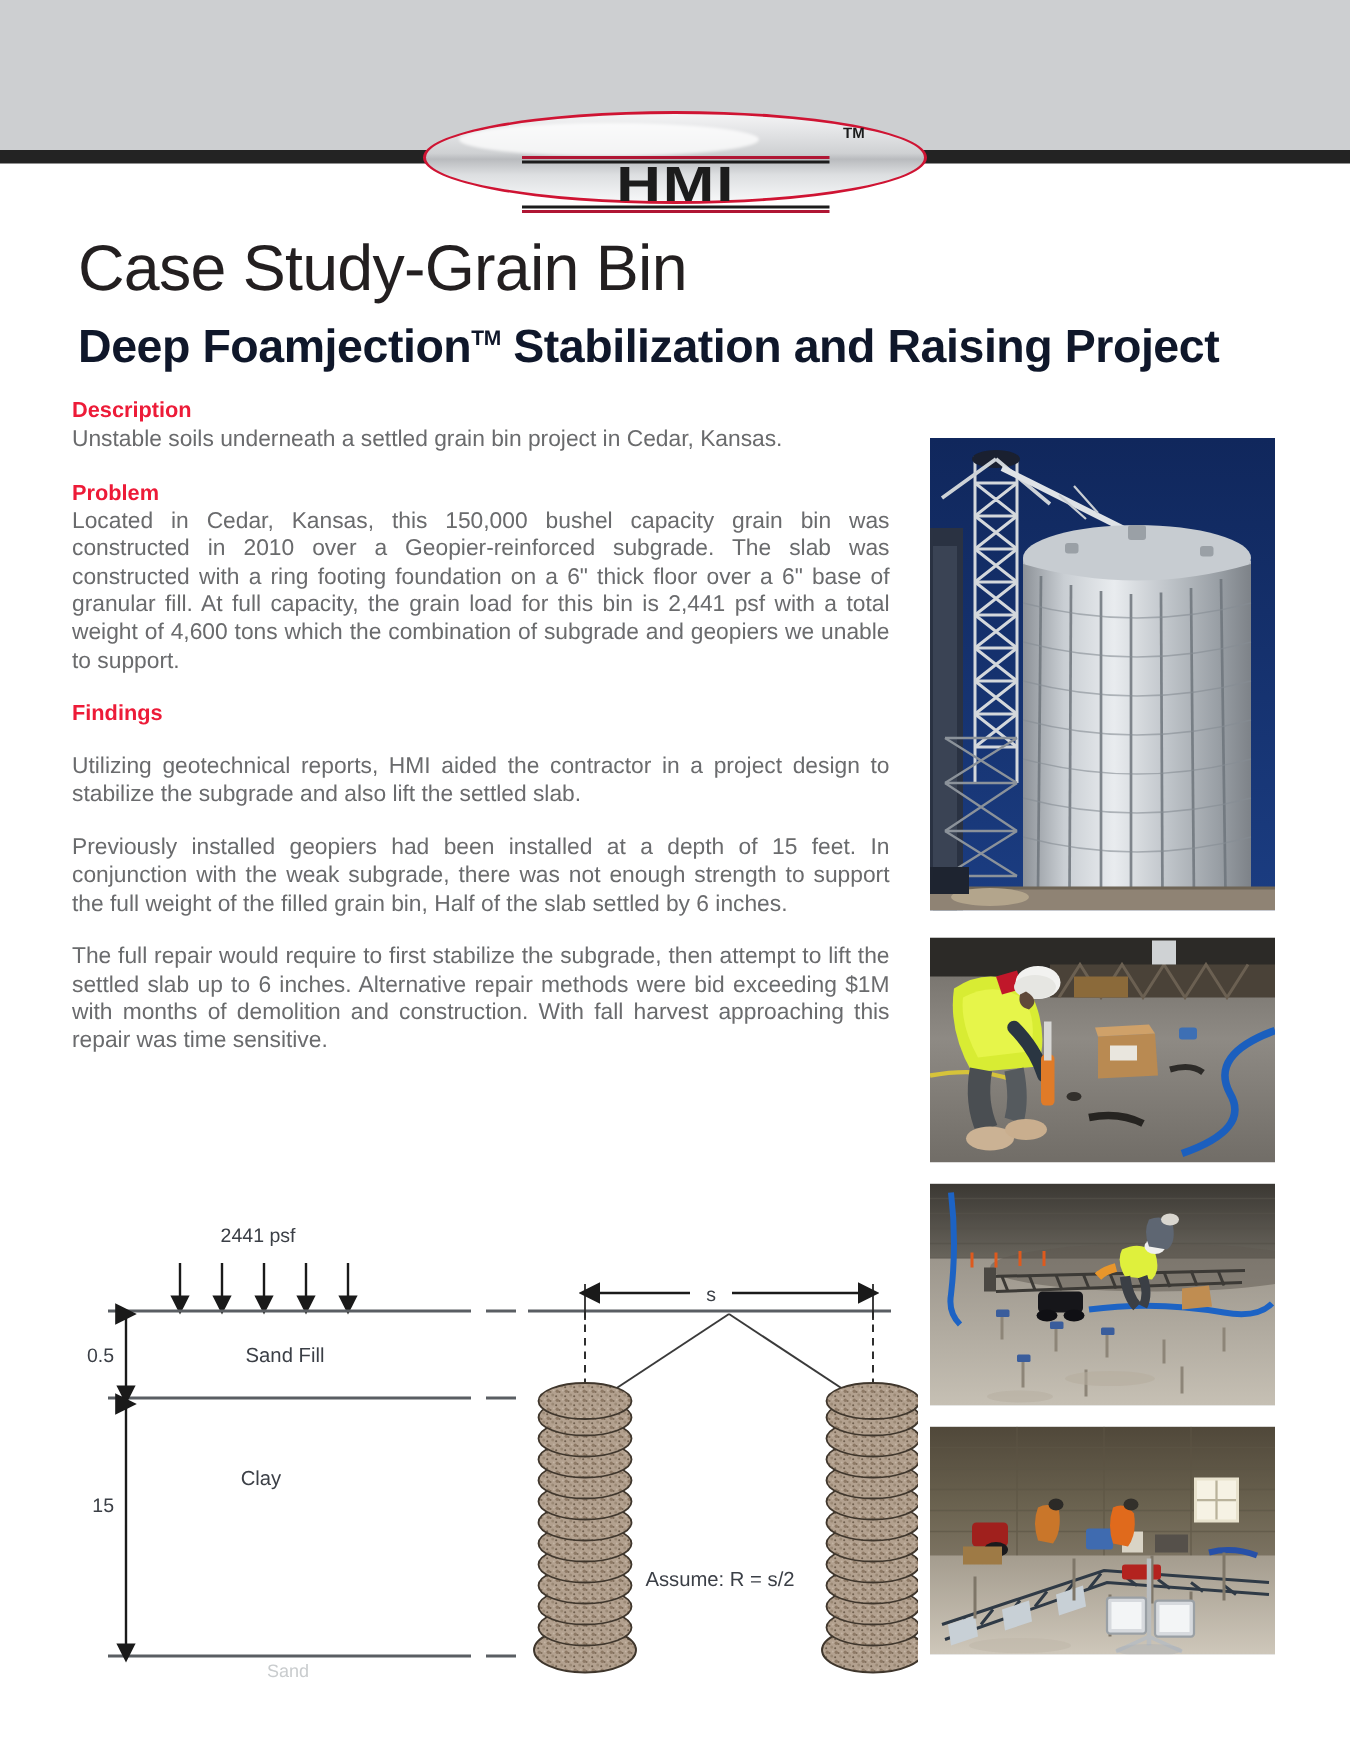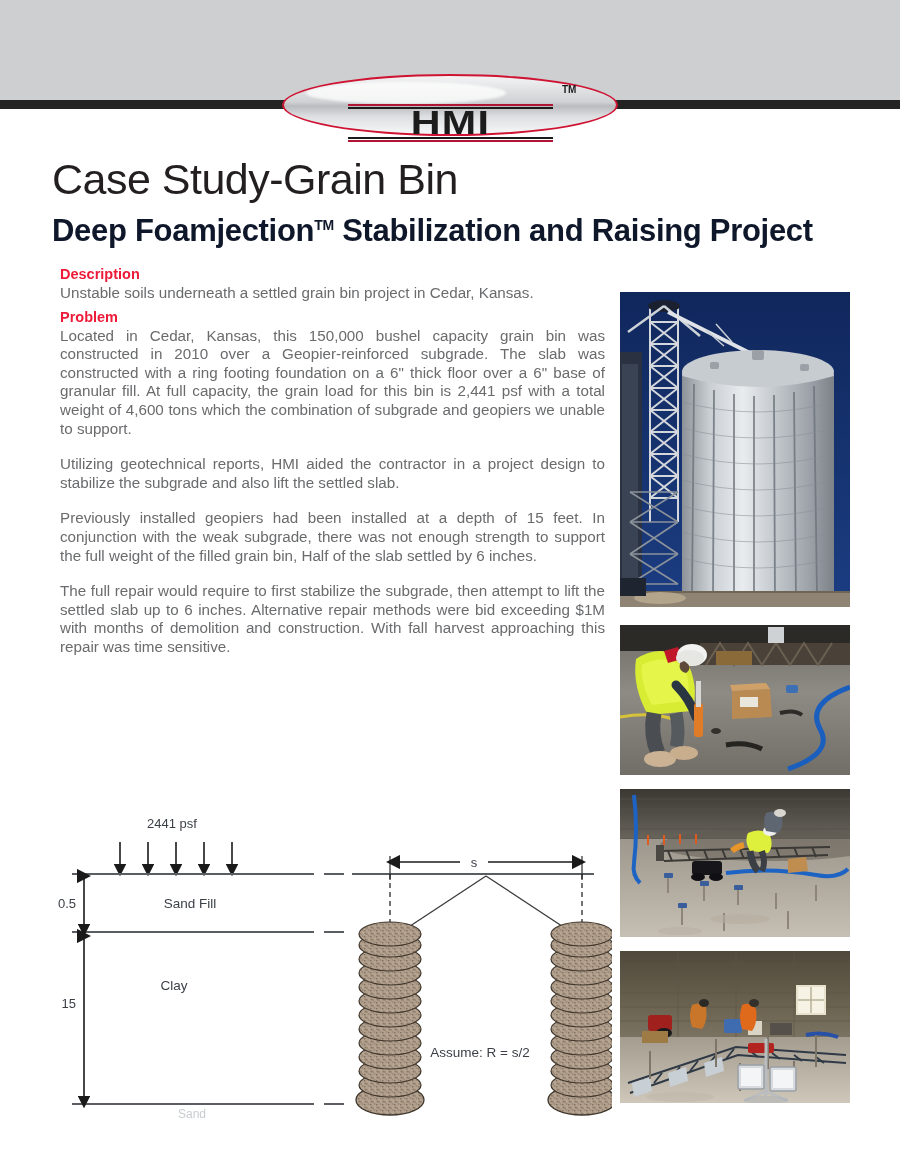--- a/index.html
+++ b/index.html
@@ -133,32 +133,32 @@
     white-space: nowrap;
   }
   .subtitle sup {
     font-size: 14px;
     vertical-align: super;
   }
 
   
   .text-col {
     position: absolute;
-    left: 60px;
+    left: 48px;
     top: 266px;
     width: 545px;
   }
   .sec-head {
     color: #ed1b38;
     font-weight: bold;
     font-size: 14.5px;
     line-height: 17px;
     margin: 0 0 1px 0;
   }
-  .sec-head.spaced { margin-top: 6px; }
+  .sec-head.spaced { margin-top: 18px; }
   .para {
     font-size: 15.2px;
     line-height: 18.6px;
     color: #6a6b6d;
     margin: 0;
     text-align: justify;
   }
   .para.plain { text-align: left; }
   .para.gap { margin-top: 17px; }
 
@@ -217,20 +217,21 @@
     <p class="sec-head">Description</p>
     <p class="para plain">Unstable soils underneath a settled grain bin project in Cedar, Kansas.</p>
   </div>
 
   <div>
     <p class="sec-head spaced">Problem</p>
     <p class="para">Located in Cedar, Kansas, this 150,000 bushel capacity grain bin was constructed in 2010 over a Geopier-reinforced subgrade.  The slab was constructed with a ring footing foundation on a 6" thick floor over a 6" base of granular fill.  At full capacity, the grain load for this bin is 2,441 psf with a total weight of 4,600 tons which the combination of subgrade and geopiers we unable to support.</p>
   </div>
 
   <div>
+    <p class="sec-head spaced">Findings</p>
     <p class="para gap">Utilizing geotechnical reports, HMI aided the contractor in a project design to stabilize the subgrade and also lift the settled slab.</p>
     <p class="para gap">Previously installed geopiers had been installed at a depth of 15 feet.  In conjunction with the weak subgrade,  there was not enough strength to support the full weight of the filled grain bin, Half of the slab settled by 6 inches.</p>
     <p class="para gap">The full repair would require to first stabilize the subgrade, then attempt to lift the settled slab up to 6 inches.  Alternative repair methods were bid exceeding $1M with months of demolition and construction.  With fall harvest approaching this repair was time sensitive.</p>
   </div>
 
 </div>
 
 <div class="photo" id="photo-bin">
   <svg width="230" height="315" viewBox="0 0 230 315">
     <defs>

